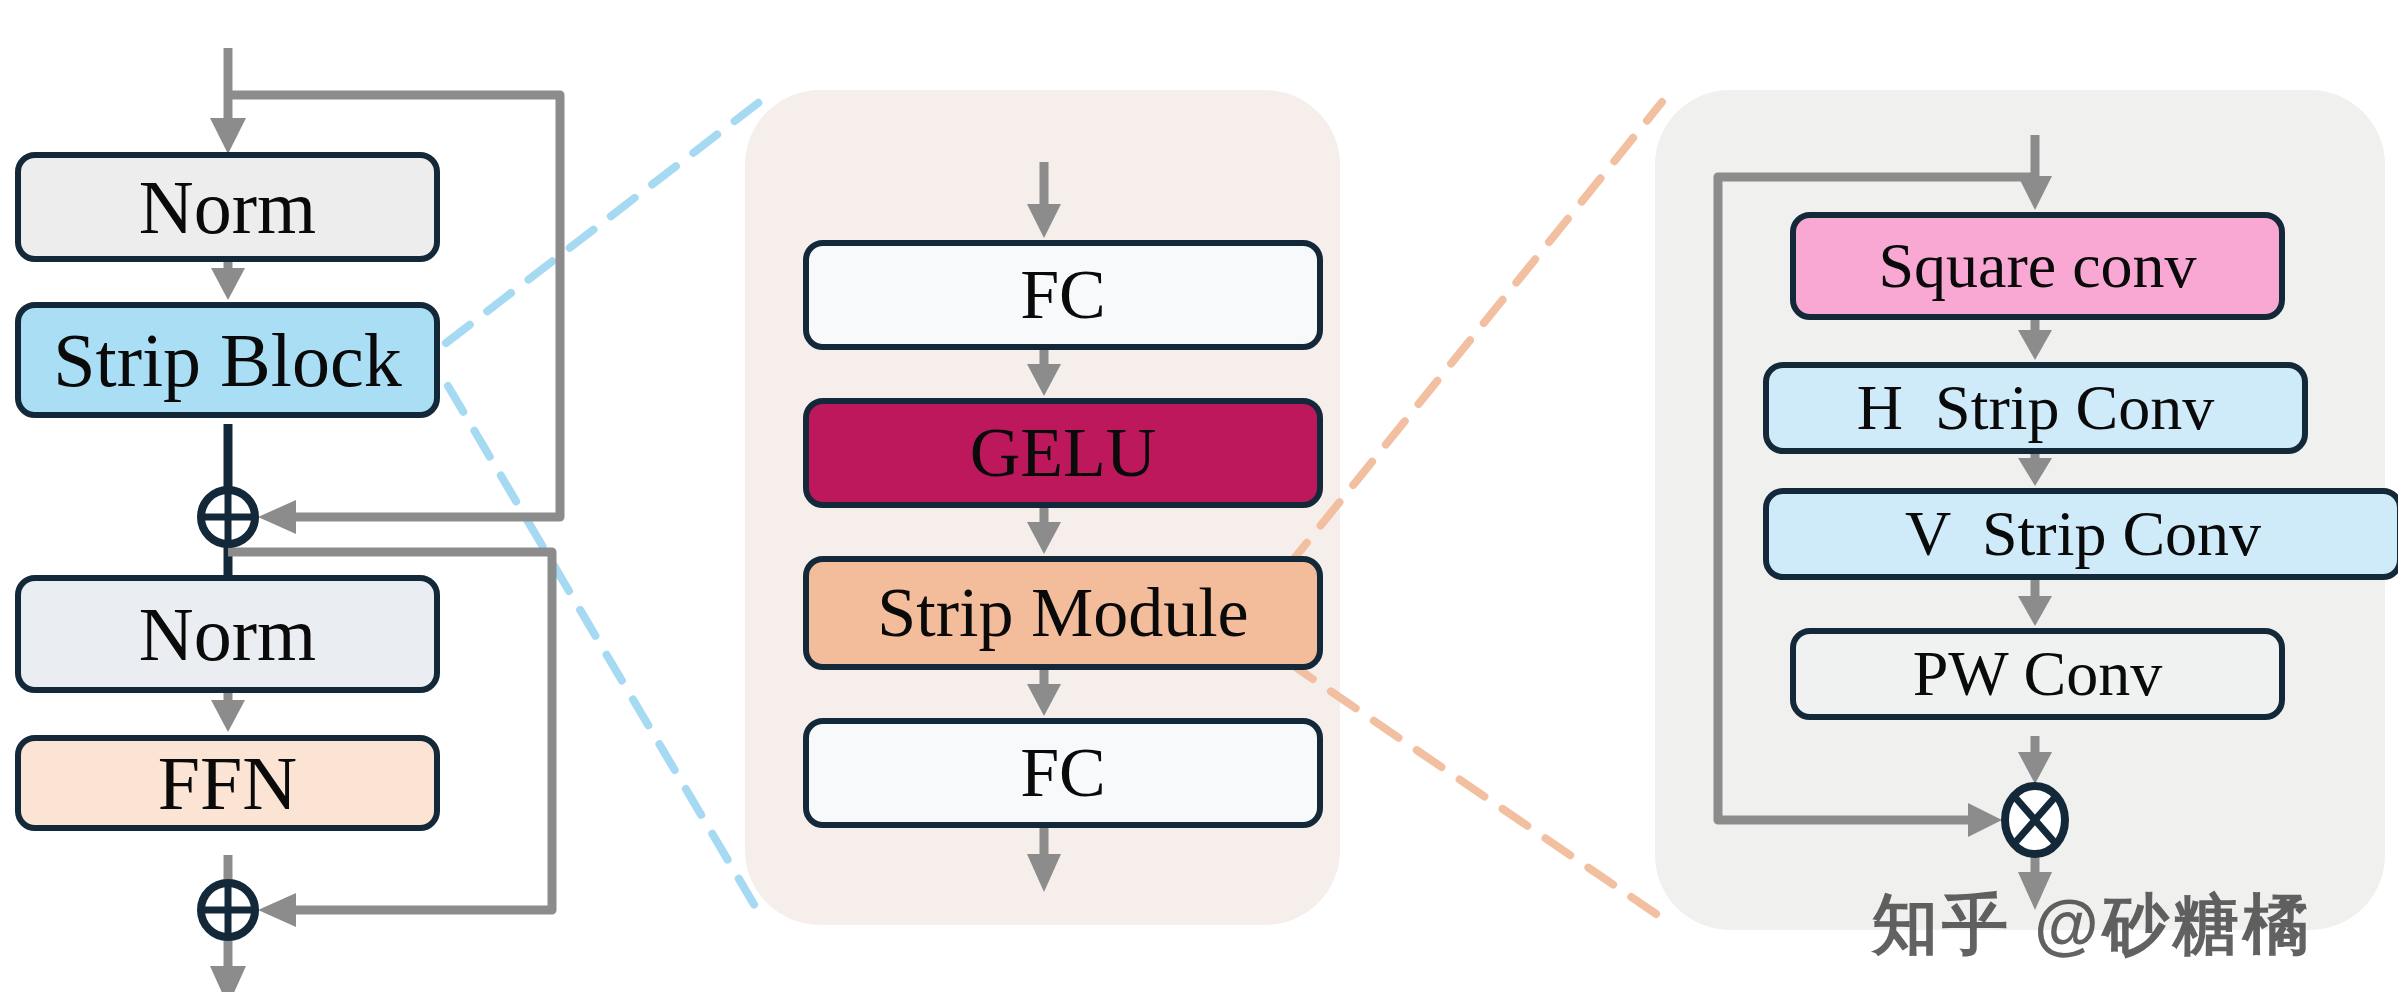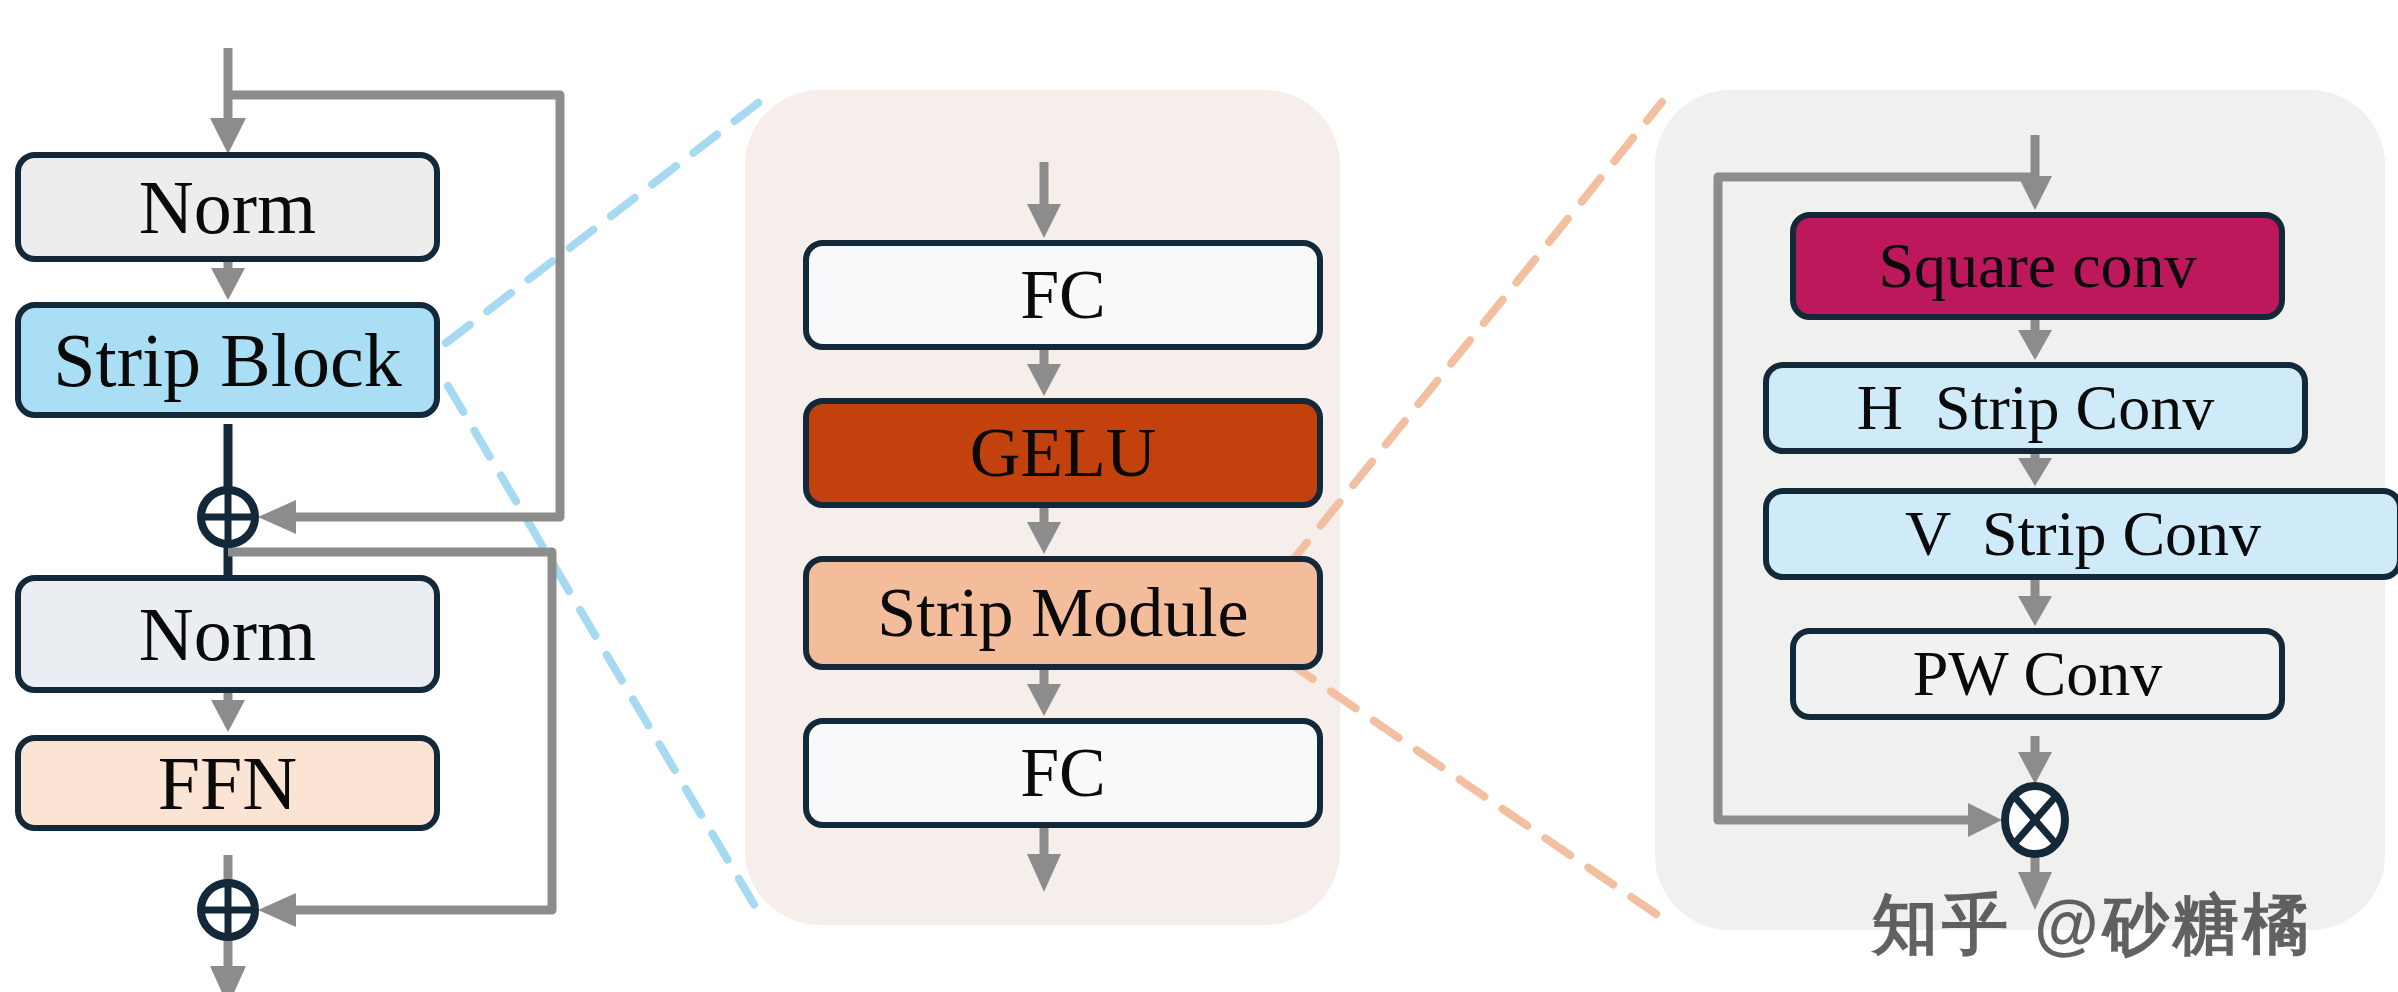--- a/index.html
+++ b/index.html
@@ -32,25 +32,25 @@
   .lbl{white-space:pre;}
   
   .lnode{left:15px;width:425px;font-size:76px;}
   #norm1{top:112px;height:110px;background:#ededed;}
   #stripblock{top:262px;height:116px;background:#a9def5;}
   #norm2{top:535px;height:118px;background:#eaedf2;}
   #ffn{top:695px;height:96px;background:#fbe4d4;}
   
   .mnode{left:803px;width:520px;font-size:70px;}
   #fc1{top:200px;height:110px;background:#f7f9fa;}
-  #gelu{top:358px;height:110px;background:#c2410c;text-align:right;}
+  #gelu{top:358px;height:110px;background:#be185d;text-align:right;}
   #stripmodule{top:516px;height:114px;background:#f3bc9b;}
   #fc2{top:678px;height:110px;background:#f7f9fa;}
   
-  #squareconv{left:1790px;top:172px;width:495px;height:108px;background:#be185d;font-size:64px;}
+  #squareconv{left:1790px;top:172px;width:495px;height:108px;background:#f9a8d4;font-size:64px;}
   #hstrip{left:1763px;top:322px;width:545px;height:92px;background:#cfeaf8;font-size:64px;}
   #vstrip{left:1763px;top:448px;width:640px;height:92px;background:#cfeaf8;font-size:64px;}
   #pwconv{left:1790px;top:588px;width:495px;height:92px;background:#f0f1f1;font-size:64px;}
   #watermark{
     position:absolute;left:1872px;top:840px;
     z-index:5;
     font-family:"Liberation Sans","DejaVu Sans",sans-serif;
     font-size:66px;font-weight:bold;
     color:#404040;opacity:0.82;
     letter-spacing:4px;

